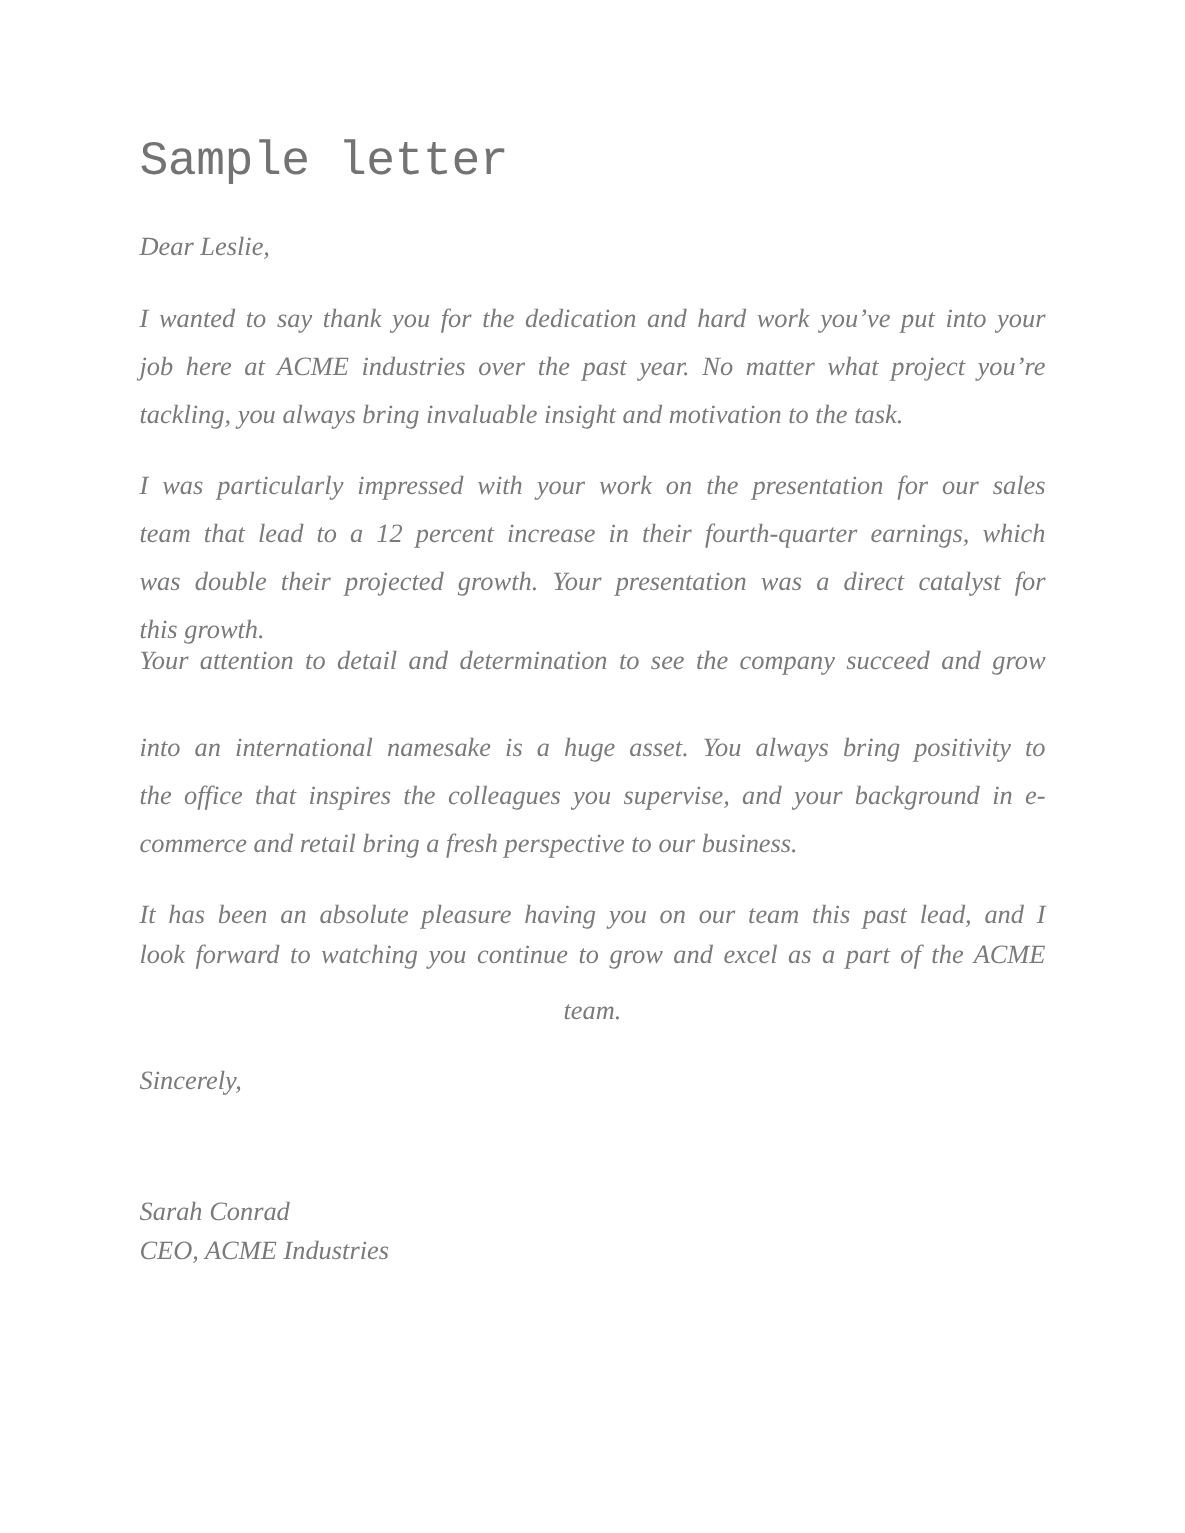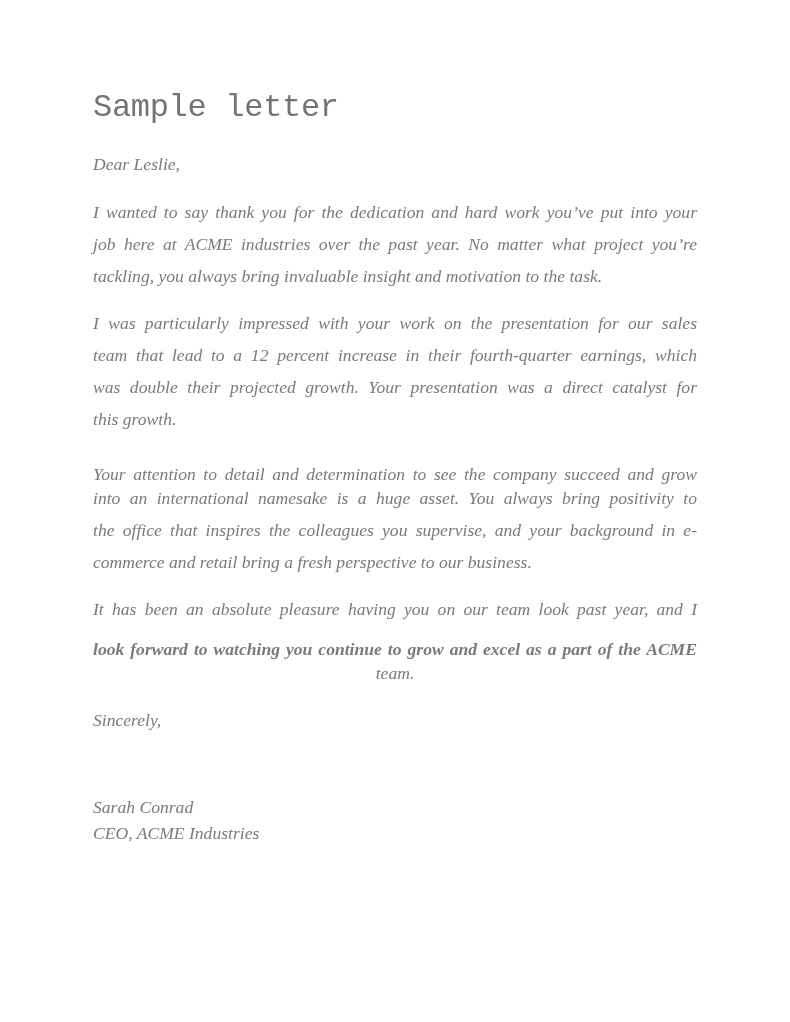--- a/index.html
+++ b/index.html
@@ -38,29 +38,29 @@
     </div>
 
     <div>
       <div class="line justify" style="top:312px;">I was particularly impressed with your work on the presentation for our sales</div>
       <div class="line justify" style="top:344px;">team that lead to a 12 percent increase in their fourth-quarter earnings, which</div>
       <div class="line justify" style="top:376px;">was double their projected growth. Your presentation was a direct catalyst for</div>
       <div class="line" style="top:408px;">this growth.</div>
     </div>
 
     <div>
-      <div class="line justify" style="top:463px;font-style:italic;">Your attention to detail and determination to see the company succeed and grow</div>
+      <div class="line justify" style="top:429px;font-style:italic;">Your attention to detail and determination to see the company succeed and grow</div>
       <div class="line justify" style="top:487px;">into an international namesake is a huge asset. You always bring positivity to</div>
       <div class="line justify" style="top:519px;">the office that inspires the colleagues you supervise, and your background in e-</div>
       <div class="line" style="top:551px;">commerce and retail bring a fresh perspective to our business.</div>
     </div>
 
     <div>
-      <div class="line justify" style="top:598px;">It has been an absolute pleasure having you on our team look past year, and I</div>
-      <div class="line justify" style="top:638px;font-weight:bold;">look forward to watching you continue to grow and excel as a part of the ACME</div>
+      <div class="line justify" style="top:598px;">It has been an absolute pleasure having you on our team this past lead, and I</div>
+      <div class="line justify" style="top:625px;">look forward to watching you continue to grow and excel as a part of the ACME</div>
       <div class="line" style="top:662px;text-align:center;">team.</div>
     </div>
 
     <div class="line" style="top:709px;">Sincerely,</div>
     <div class="line" style="top:756px;margin-top:40px;">Sarah Conrad</div>
     <div class="line" style="top:803px;margin-top:19px;">CEO, ACME Industries</div>
   </div>
 </div>
 
 </body></html>

